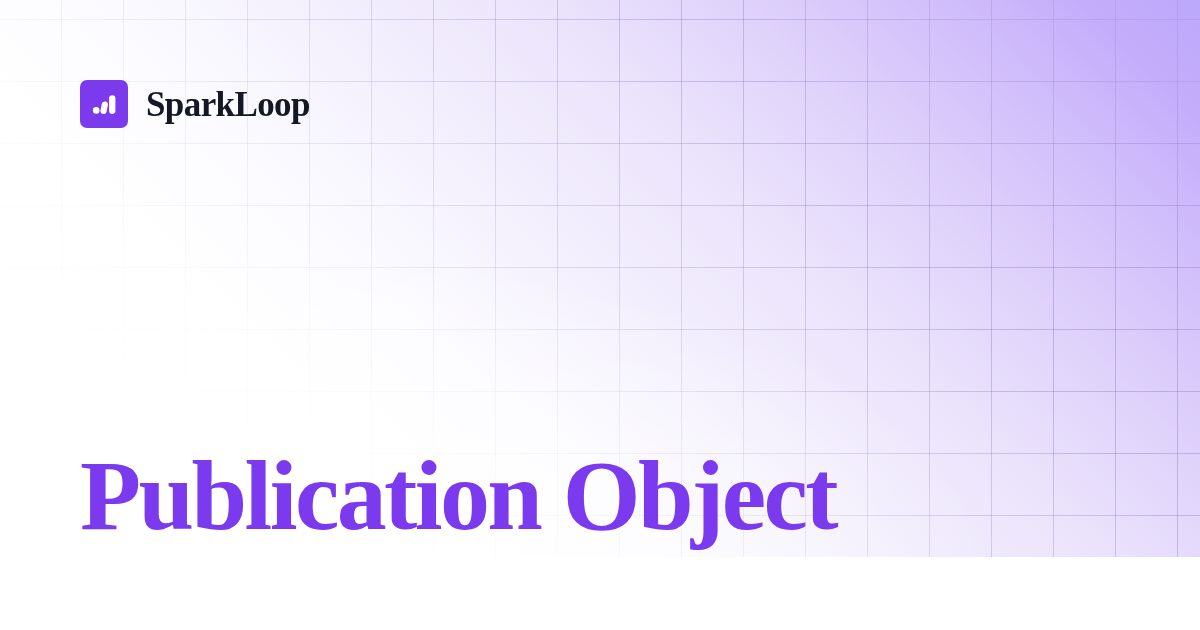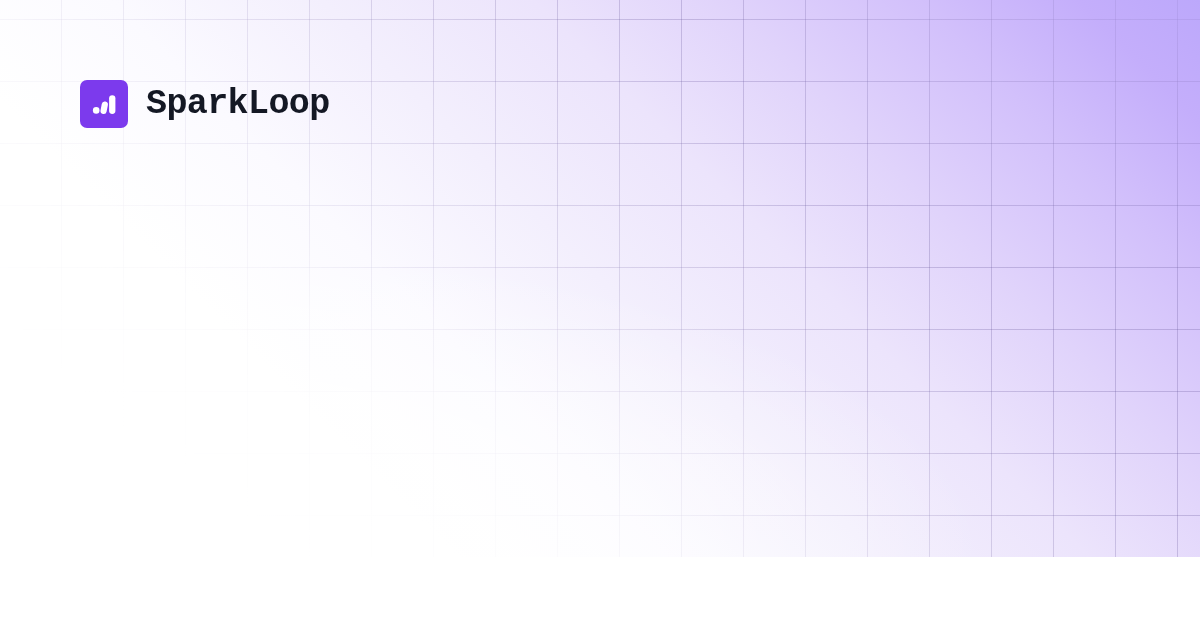--- a/index.html
+++ b/index.html
@@ -7,21 +7,21 @@
     padding: 0;
     background: #ffffff;
   }
 
   #card {
     position: relative;
     width: 1200px;
     height: 557px;
     overflow: hidden;
     background: #ffffff;
-    font-family: Liberation Mono, monospace;
+    font-family: Liberation Serif, serif;
   }
 
   
   .bg-gradient {
     position: absolute;
     inset: 0;
     background:
       linear-gradient(
         45deg,
         #ffffff 0%,
@@ -127,14 +127,15 @@
     <div class="brand-mark">
       <svg width="28" height="28" viewBox="0 0 28 28" aria-hidden="true">
         <circle cx="6.2" cy="20.4" r="3.3" fill="#FFFFFF"></circle>
         <rect x="11.1" y="11.4" width="6.2" height="12.6" rx="3.1" fill="#FFFFFF" transform="rotate(11 14.2 17.7)"></rect>
         <rect x="19.1" y="5.2" width="6.3" height="18.8" rx="3.15" fill="#FFFFFF"></rect>
       </svg>
     </div>
     <span class="brand-name">SparkLoop</span>
   </div>
 
+  <h1 class="hero-title">Publication Object</h1>
 
 </div>
 
 </body></html>

